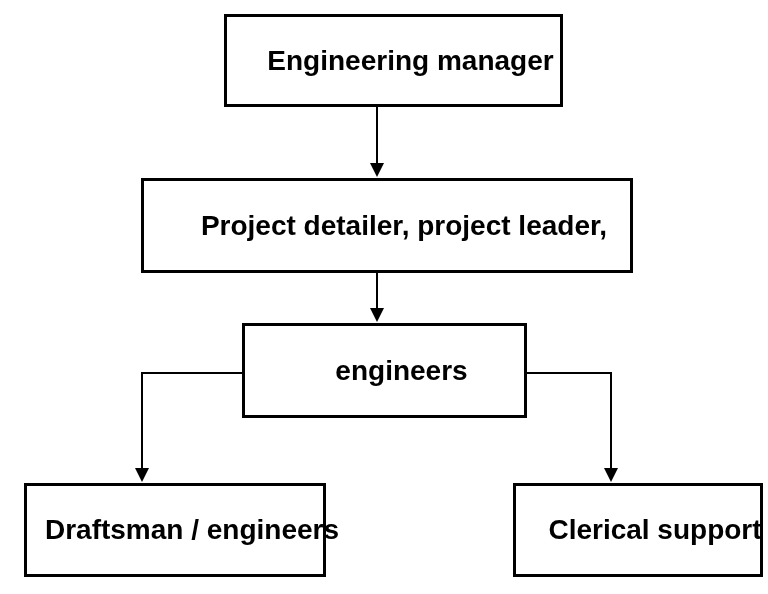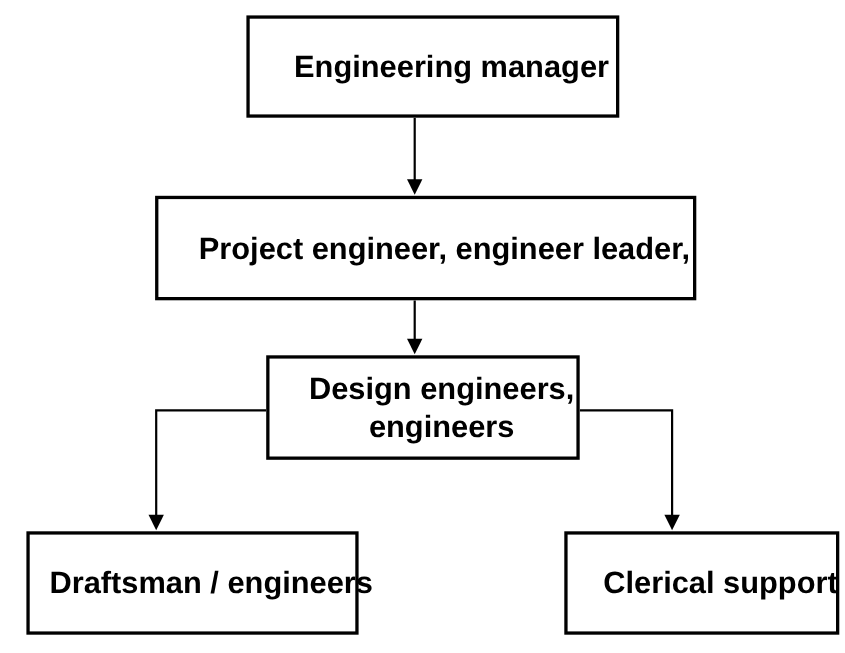--- a/index.html
+++ b/index.html
@@ -75,25 +75,24 @@
       <polyline points="527,373 611,373 611,469" fill="none" stroke="#000000" stroke-width="2"></polyline>
       <polygon points="611,482 604,468 618,468" fill="#000000"></polygon>
     </g>
   </svg>
 
   <div class="node" id="node-engineering-manager">
     <span>Engineering manager</span>
   </div>
 
   <div class="node" id="node-project-engineer">
-    <span>Project engineer, engineer leader,</span>
+    <span>Project detailer, project leader,</span>
   </div>
 
   <div class="node" id="node-design-engineers">
-    <span>Design engineers,</span>
     <span>engineers</span>
   </div>
 
   <div class="node" id="node-draftsman-detailer">
     <span>Draftsman / engineers</span>
   </div>
 
   <div class="node" id="node-clerical-support">
     <span>Clerical support</span>
   </div>

